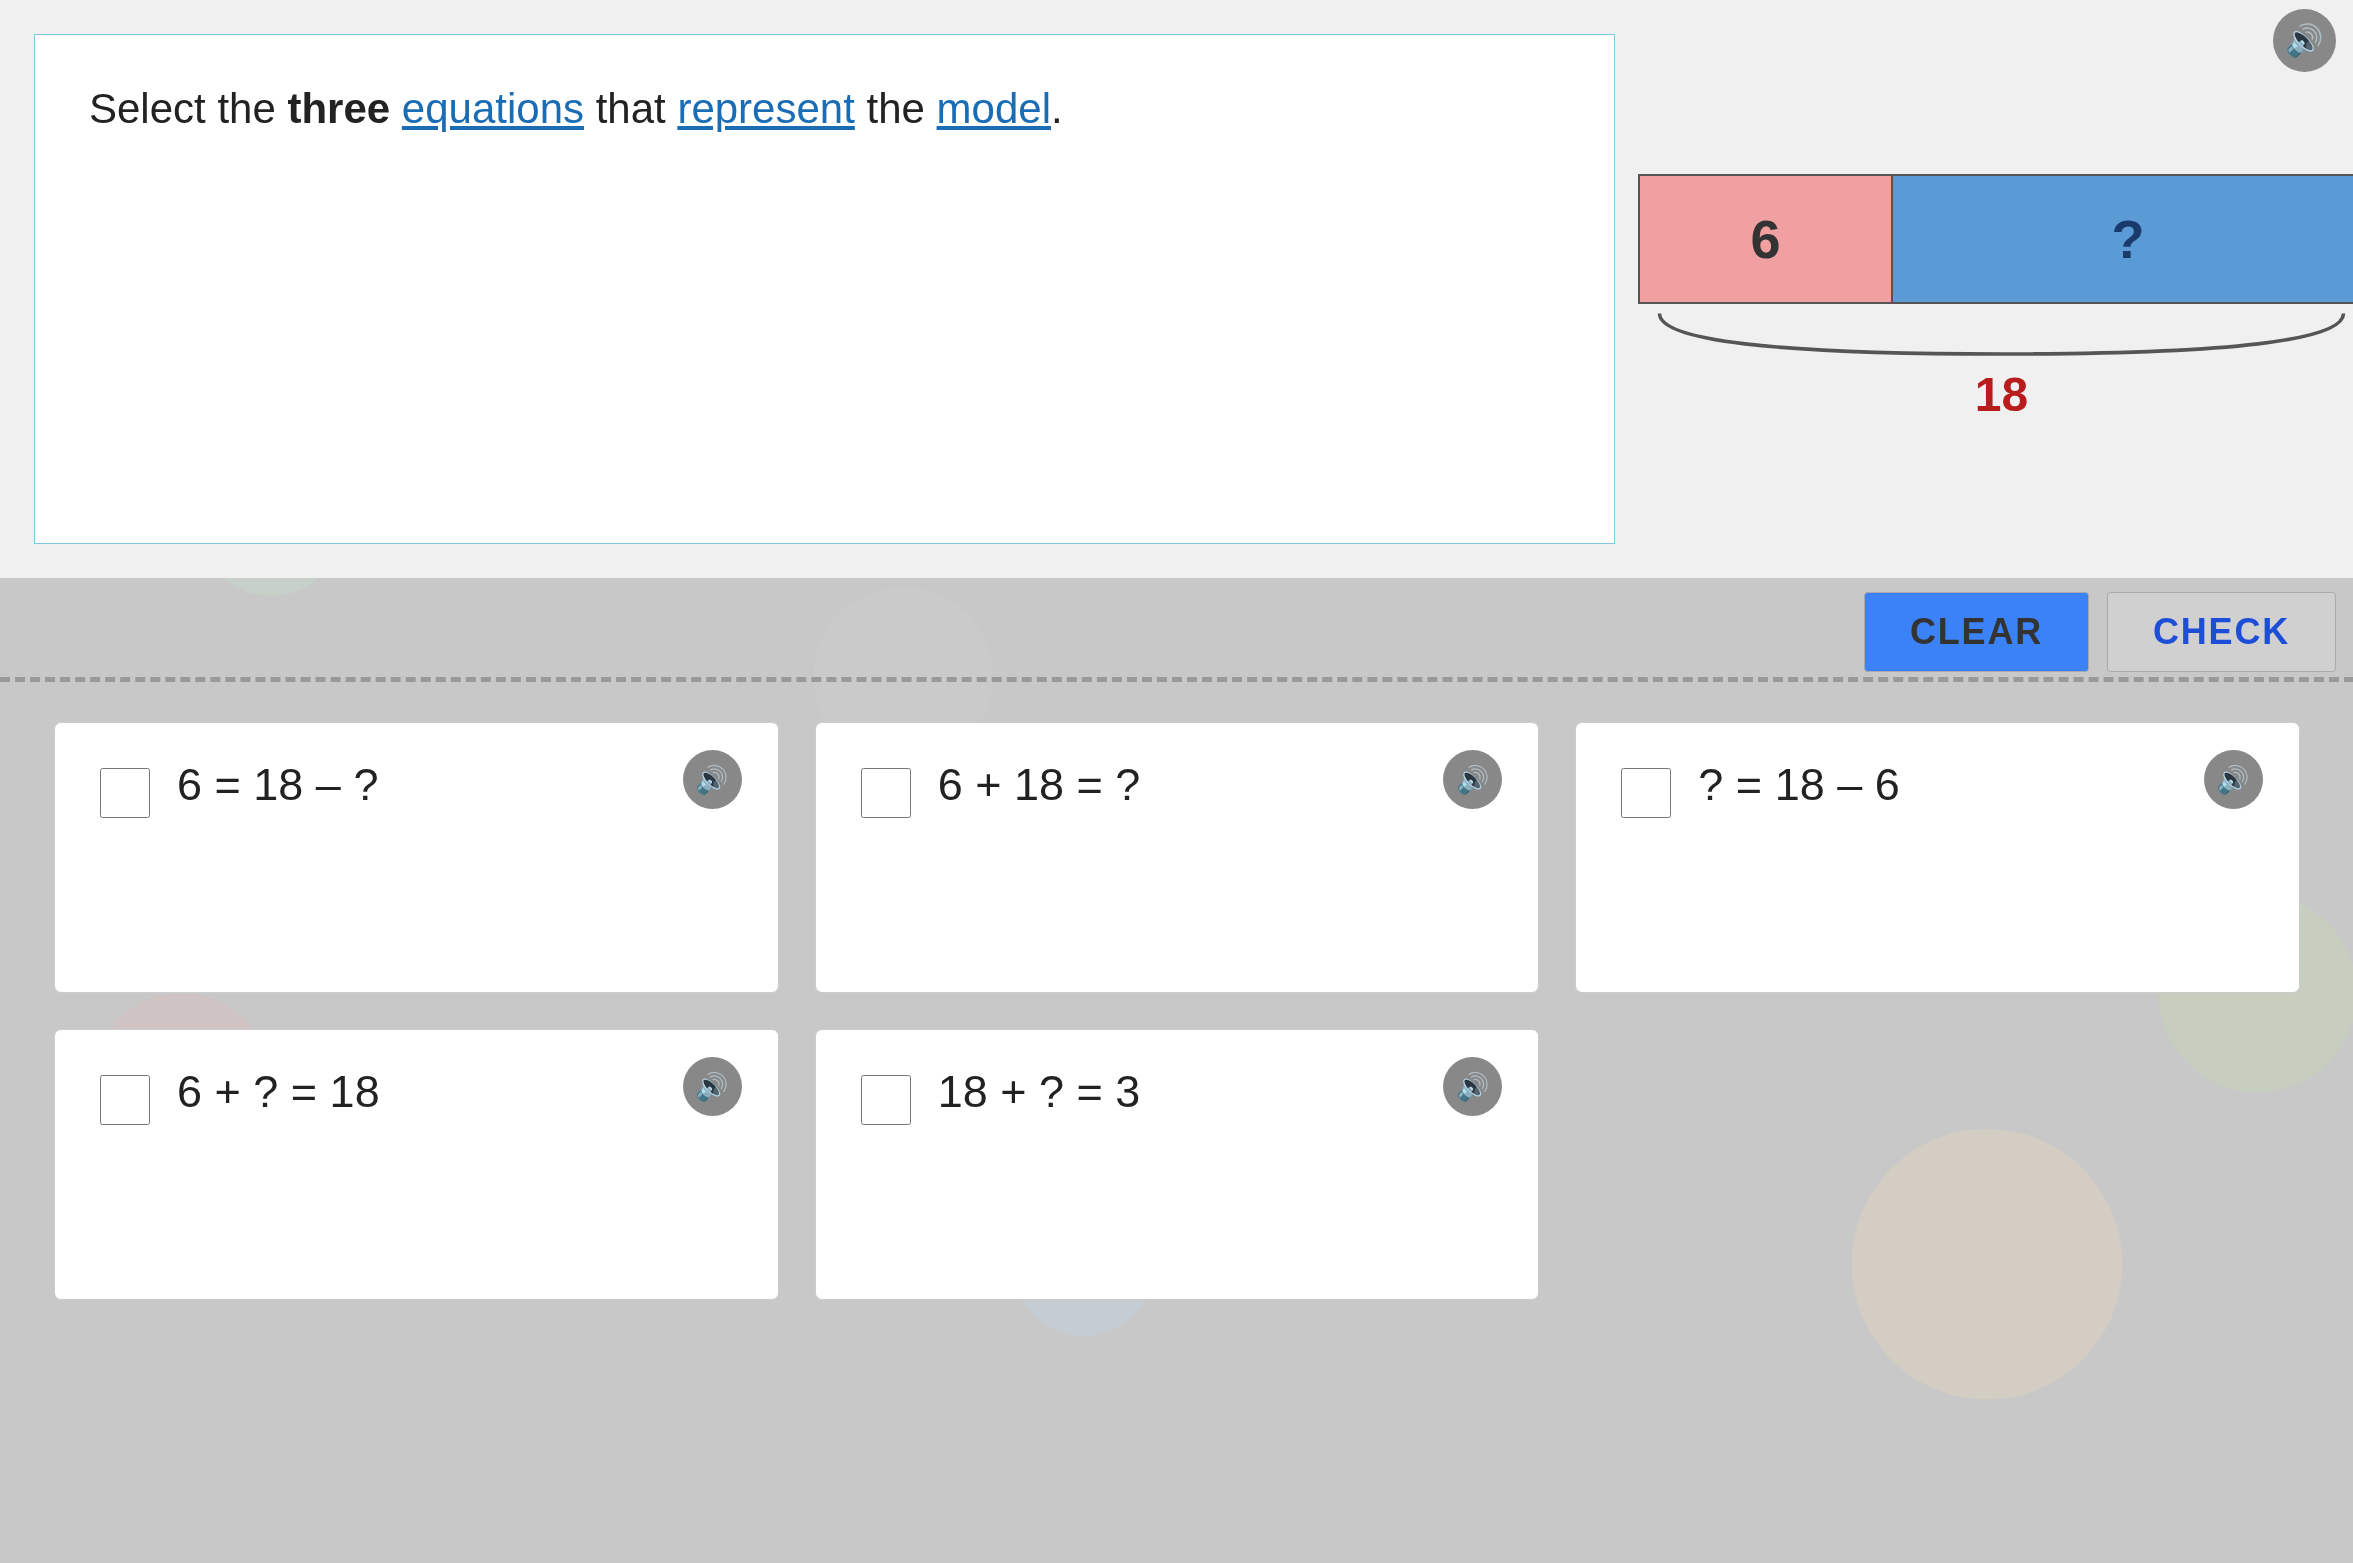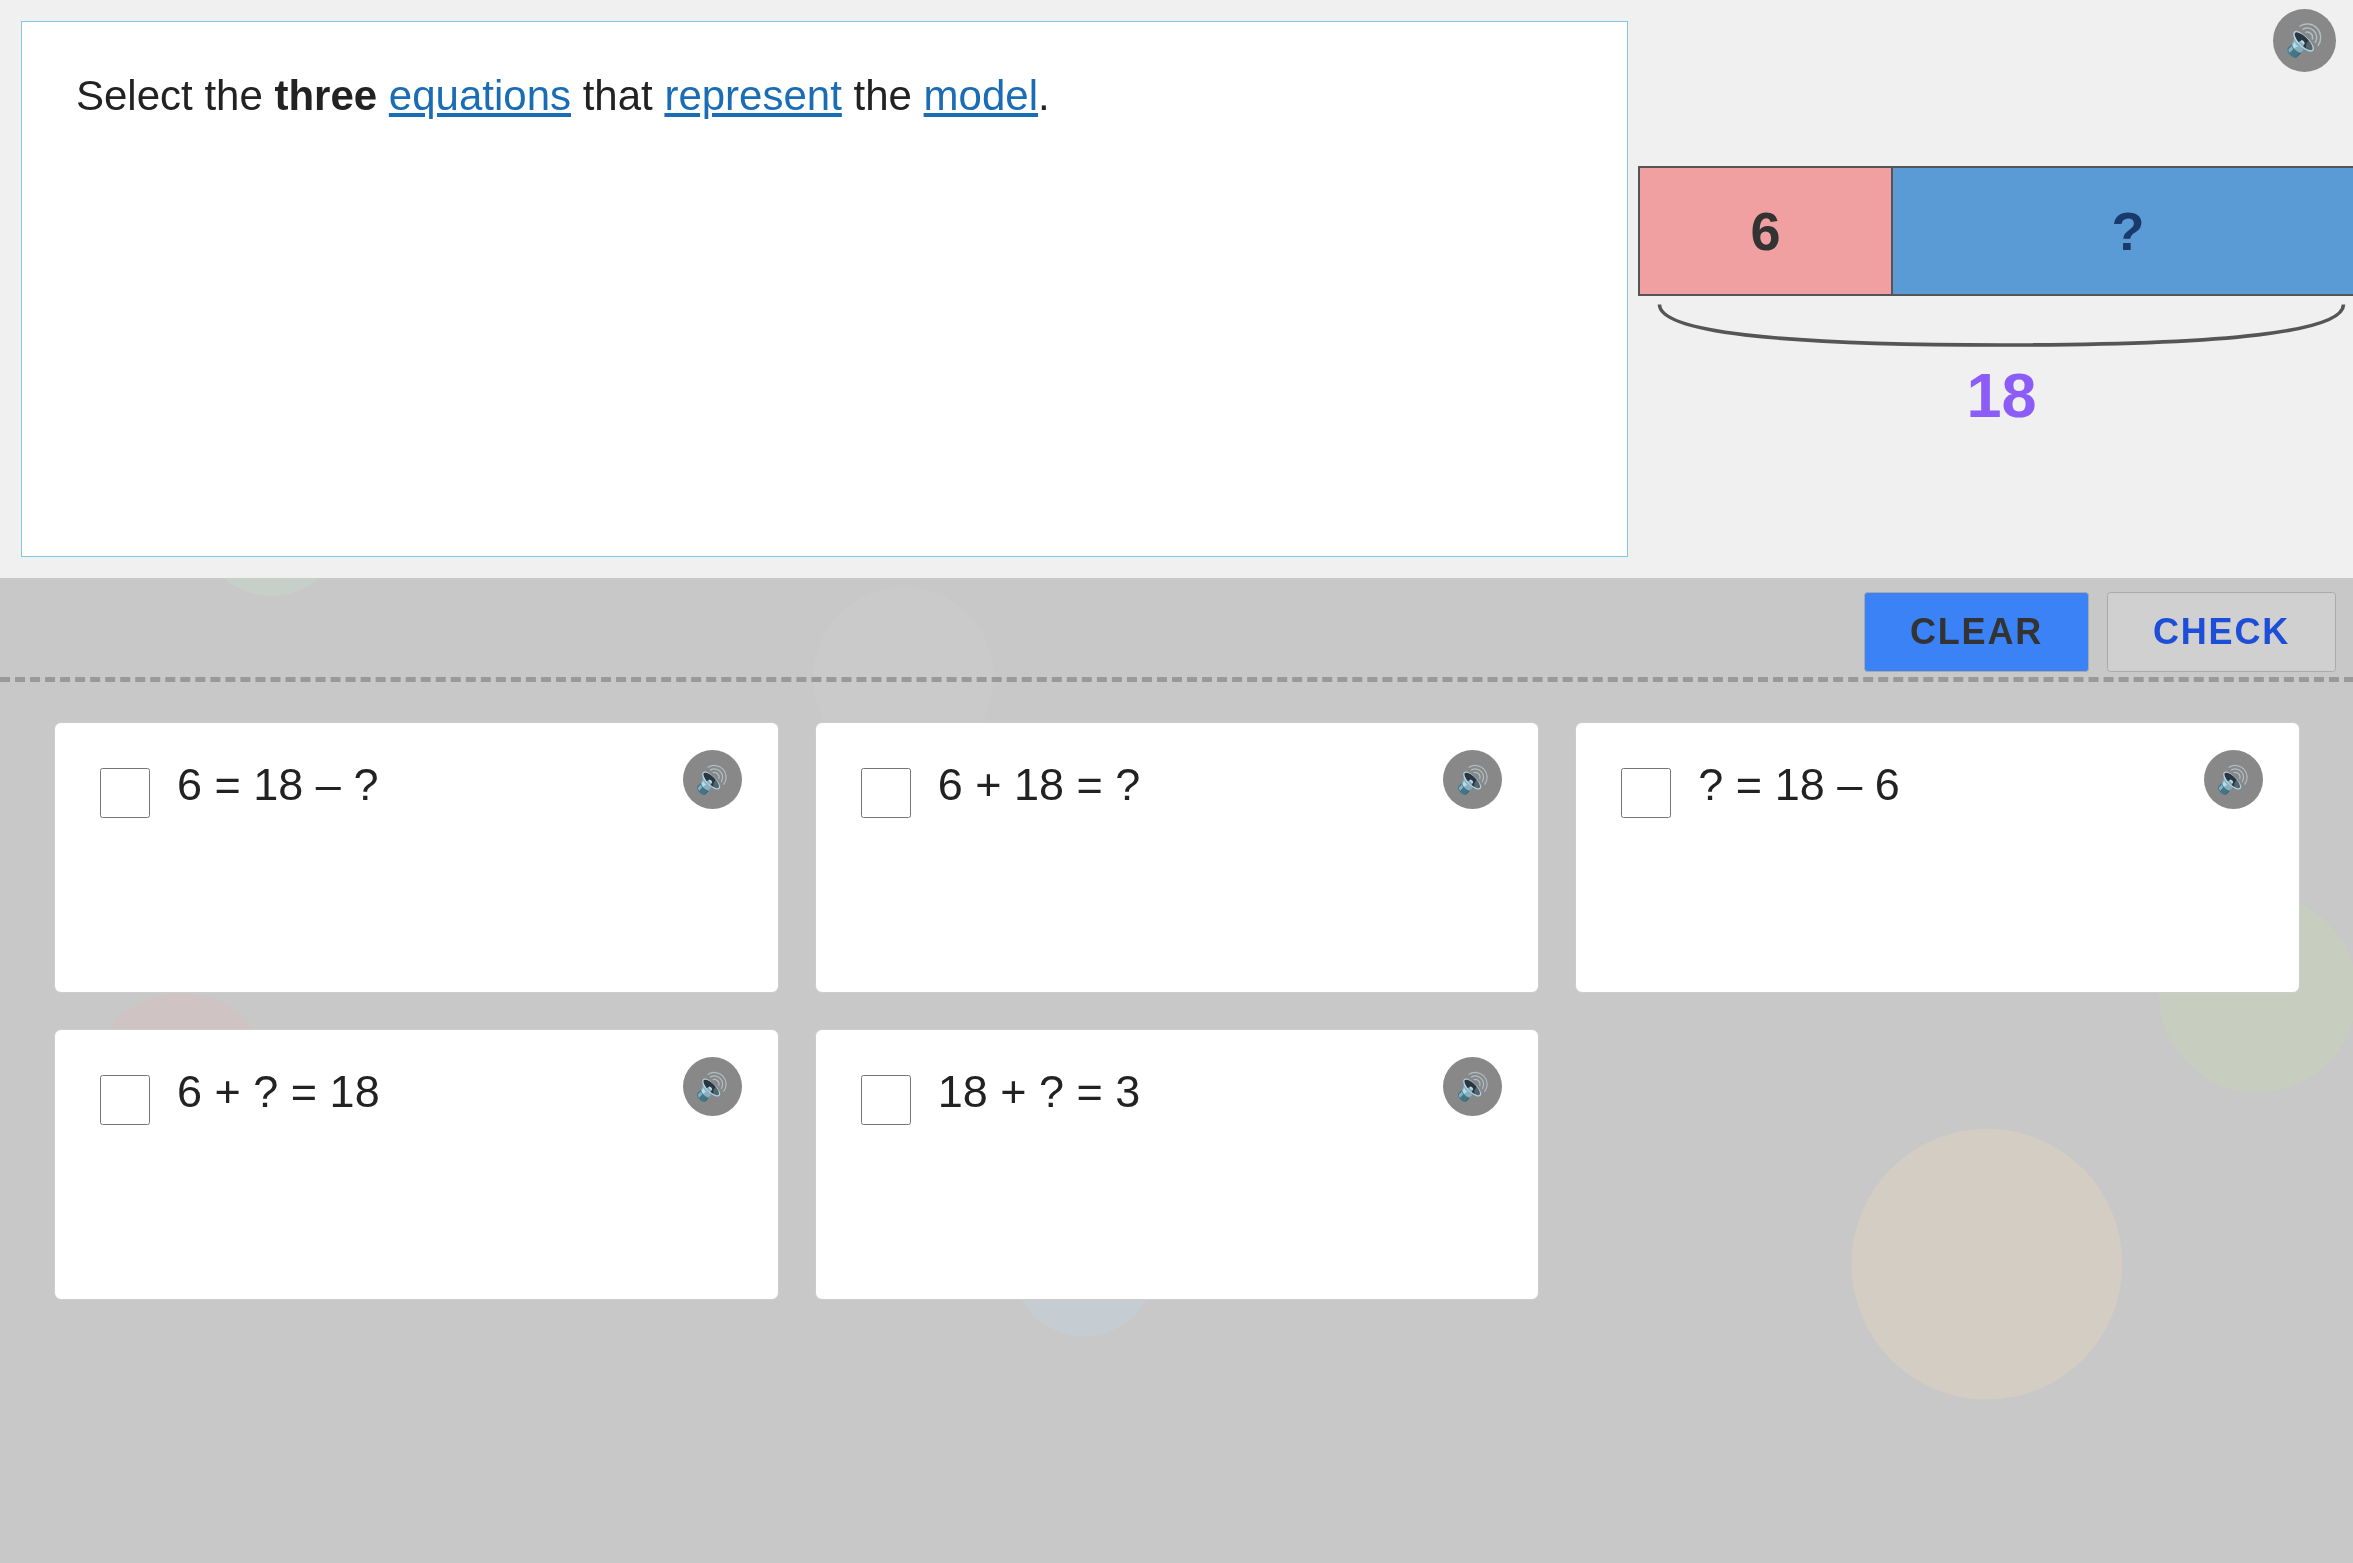--- a/index.html
+++ b/index.html
@@ -20,21 +20,21 @@
       height: 578px;
       background: #f0f0f0;
       display: flex;
       z-index: 1;
     }
 
     .question-area {
       flex: 1;
       background: white;
       border: 1.8px solid #7ec8e3;
-      margin: 21px;
+      margin: 34px;
       padding: 45px 54px;
       position: relative;
     }
 
     .question-text {
       font-size: 42px;
       color: #222;
       line-height: 1.4;
     }
 
@@ -113,23 +113,23 @@
       margin-top: 4.5px;
       width: 723px;
     }
 
     .brace-svg {
       width: 723px;
       height: 54px;
     }
 
     .brace-label {
-      font-size: 63px;
-      font-weight: bold;
-      color: #8b5cf6;
+      font-size: 48px;
+      font-weight: bold;
+      color: #b91c1c;
       margin-top: 4.5px;
     }
 
     
     .control-bar {
       position: absolute;
       top: 578px;
       left: 0;
       width: 100%;
       height: 108px;

